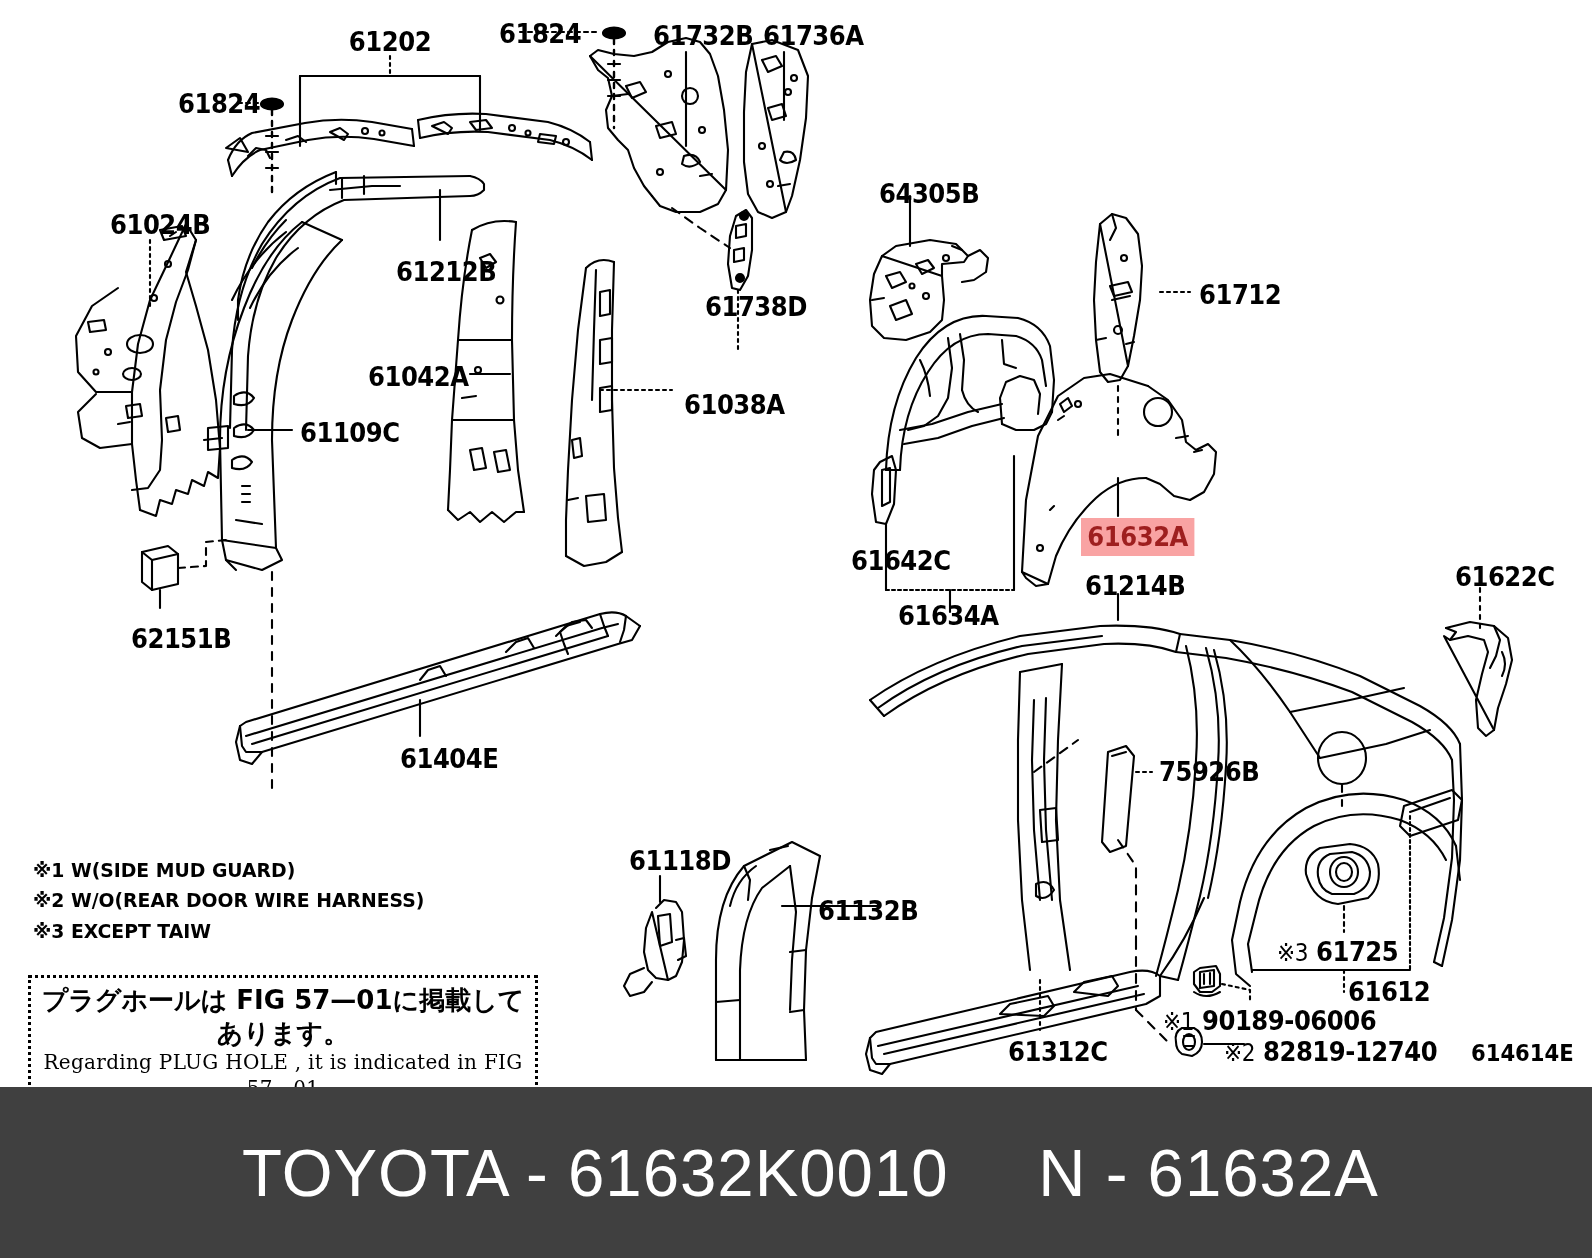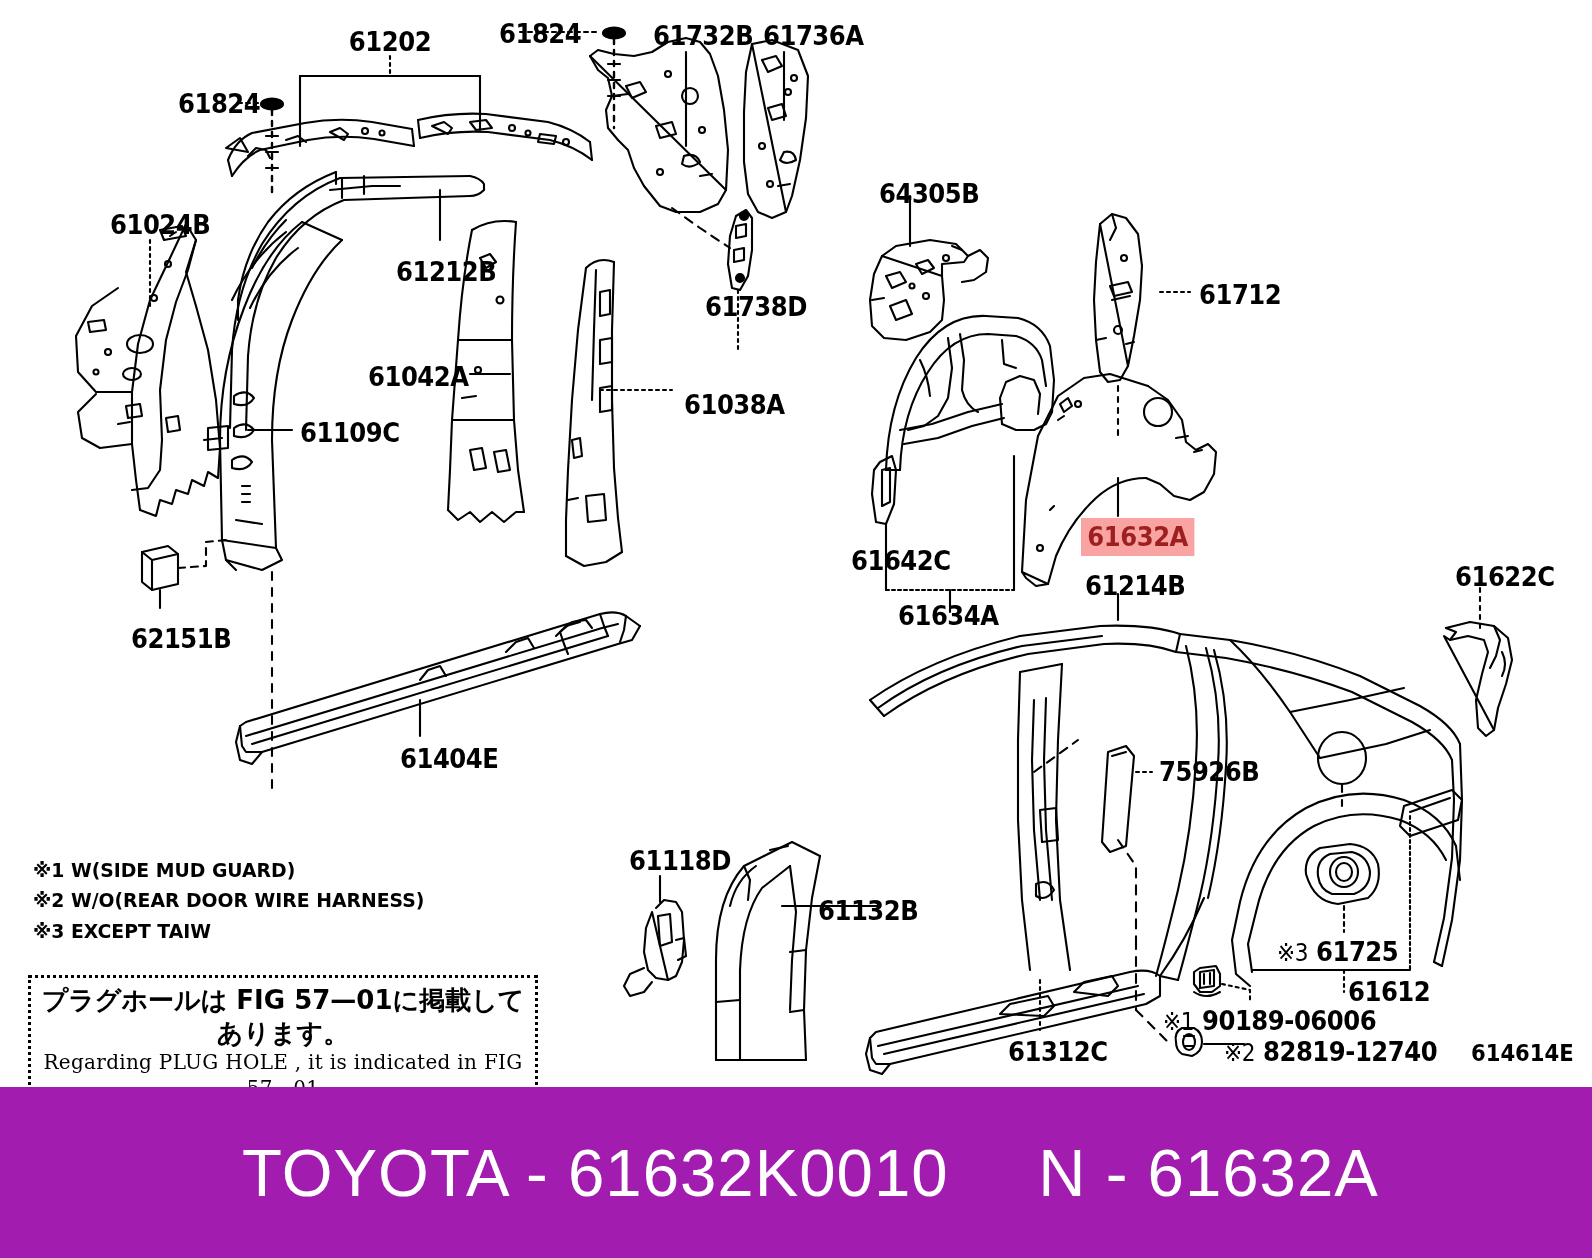--- a/index.html
+++ b/index.html
@@ -535,21 +535,21 @@
     </div>
 
   <div id="plug-note">
     <div class="jp">プラグホールは FIG  57—01に掲載してあります。</div>
     <div class="en">Regarding  PLUG  HOLE , it is indicated in FIG  57—01</div>
     <div class="ref">(REFER TO FIG 57-01)</div>
   </div>
 
   <div id="figcode">614614E</div>
 
-  <div id="footer" style="background: #a21caf;">
+  <div id="footer" style="background: #404040;">
     <div id="footer-text" style="color: rgb(255, 255, 255);">
       <span>TOYOTA</span>
       <span>-</span>
       <span>61632K0010</span>
       <span class="gap"></span>
       <span>N</span>
       <span>-</span>
       <span>61632A</span>
     </div>
   </div>

